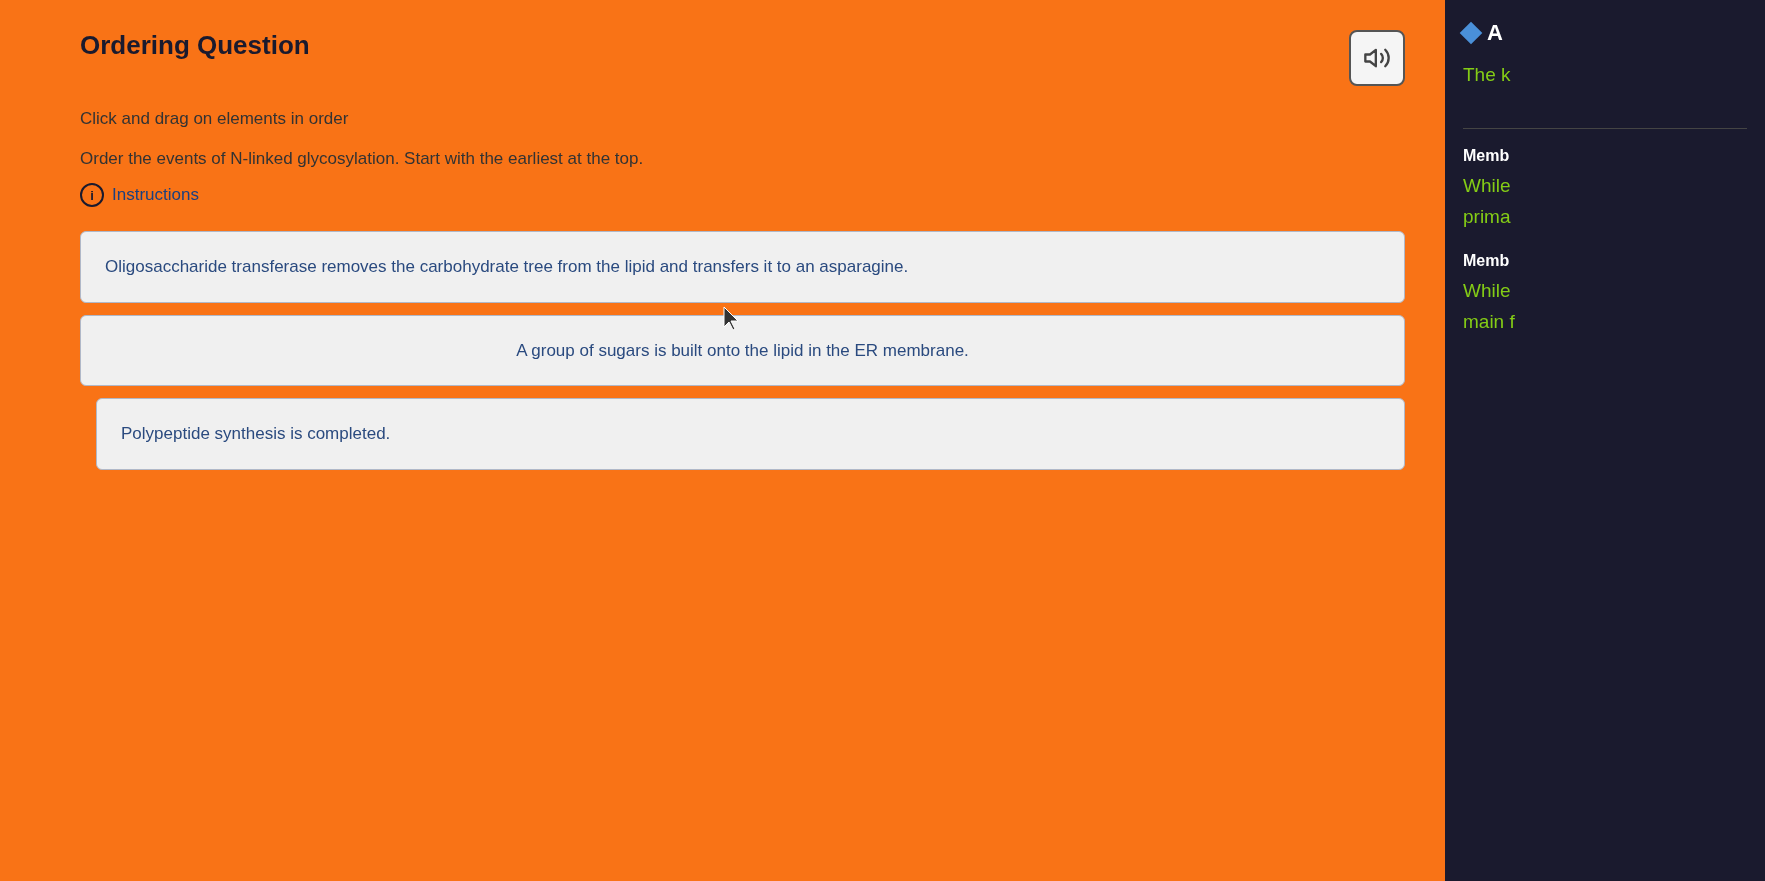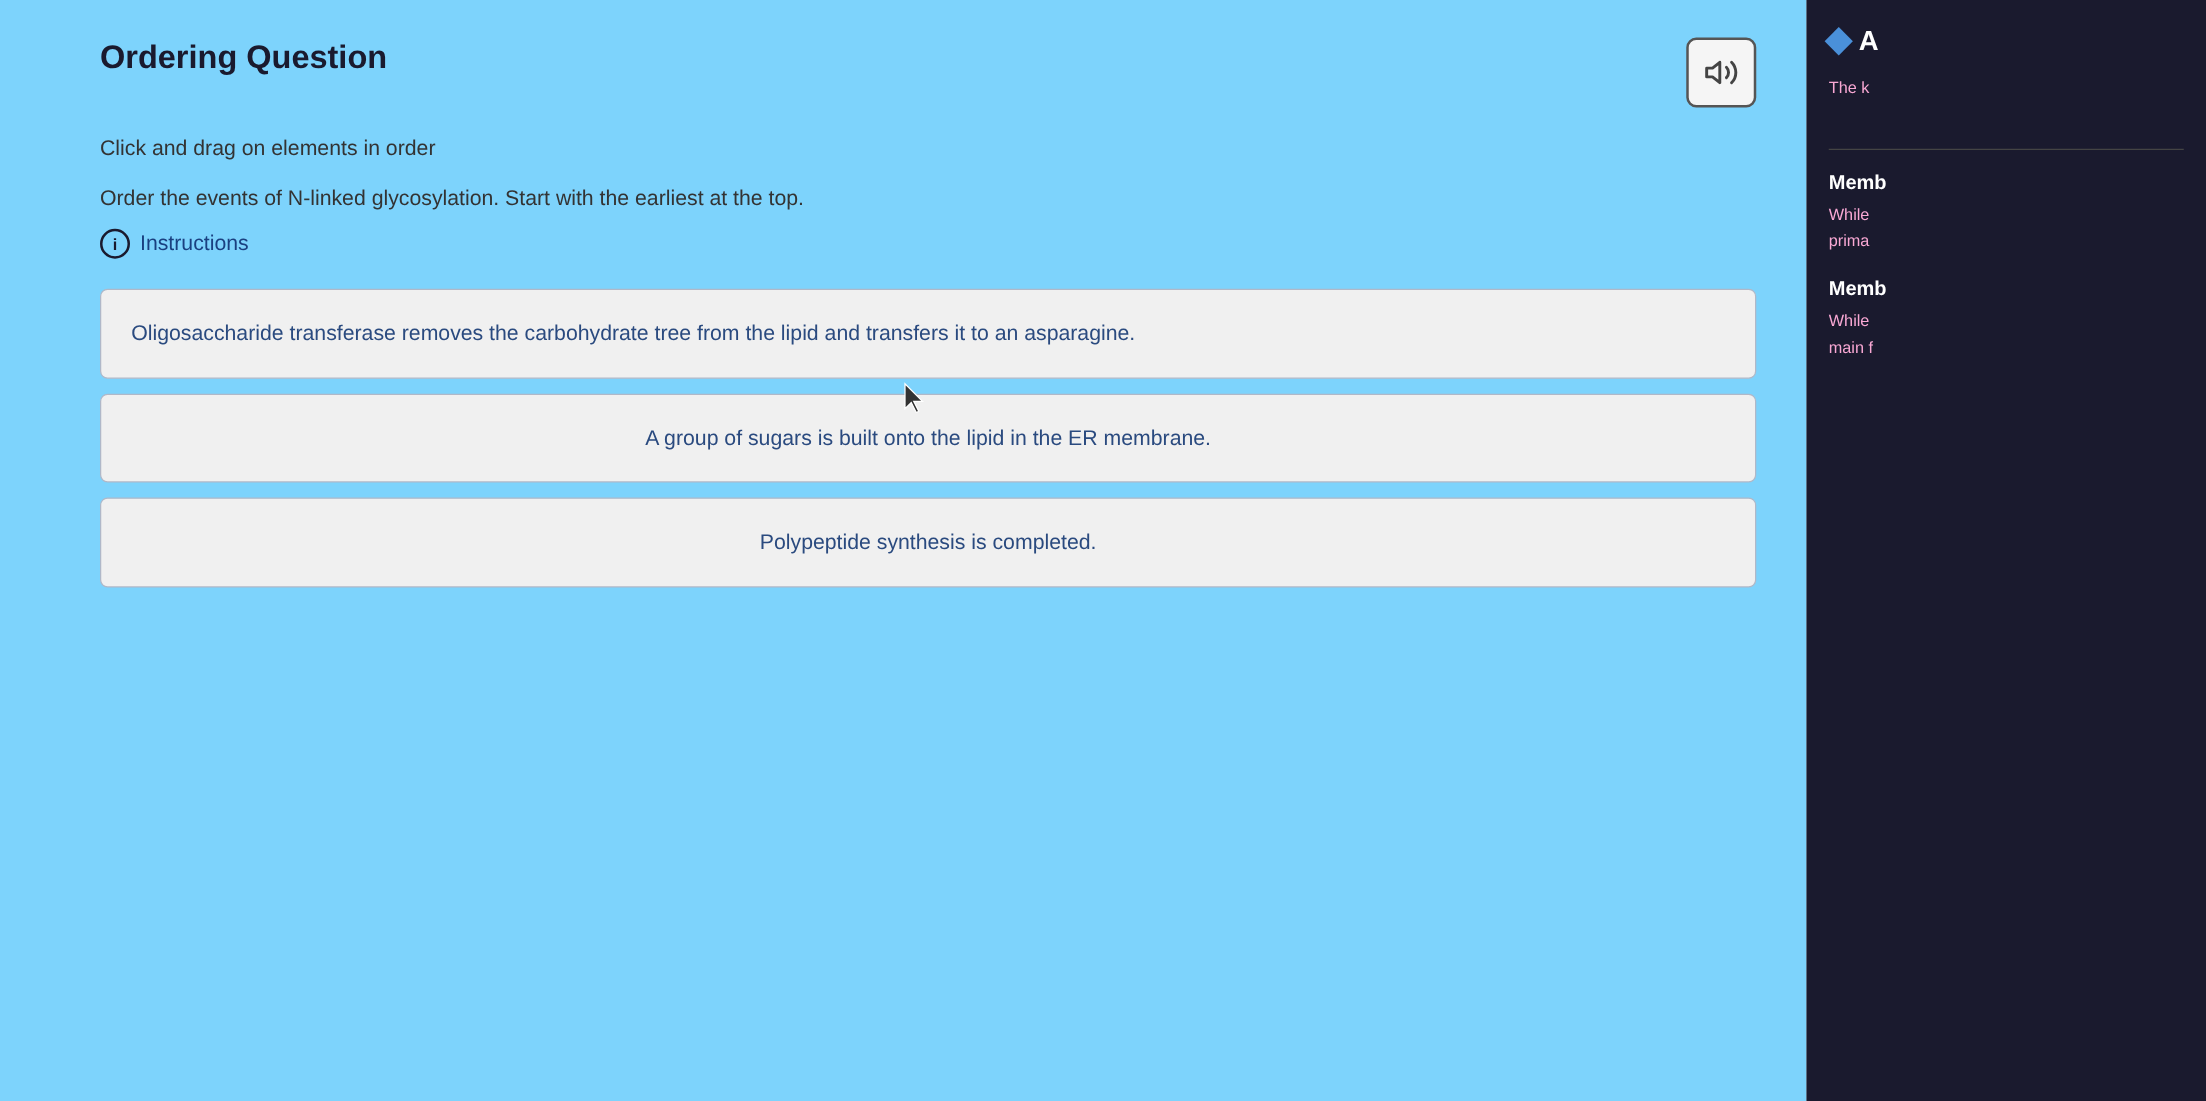--- a/index.html
+++ b/index.html
@@ -9,21 +9,21 @@
       background: #f0f0f0;
       display: flex;
       width: 1765px;
       min-height: 881px;
       overflow: hidden;
     }
 
     
     .main-content {
       flex: 1;
-      background: #7dd3fc;
+      background: #f97316;
       padding: 30px 40px 30px 80px;
       position: relative;
       min-width: 0;
     }
 
     
     .right-sidebar {
       width: 320px;
       background: #1a1a2e;
       color: #fff;
@@ -158,22 +158,22 @@
       margin-bottom: 14px;
     }
 
     .sidebar-title-letter {
       font-size: 22px;
       font-weight: bold;
       color: #fff;
     }
 
     .sidebar-body-text {
-      font-size: 13px;
-      color: #f9a8d4;
+      font-size: 19px;
+      color: #84cc16;
       line-height: 1.6;
     }
 
     .sidebar-bold-label {
       font-size: 16px;
       font-weight: bold;
       color: #fff;
       margin-bottom: 6px;
     }
 
@@ -212,21 +212,21 @@
     <span class="instructions-label">Instructions</span>
   </div>
 
   <div>
     <div class="drag-item" draggable="true">
       <span>Oligosaccharide transferase removes the carbohydrate tree from the lipid and transfers it to an asparagine.</span>
     </div>
     <div class="drag-item" draggable="true" style="justify-content: center; text-align: center;">
       <span>A group of sugars is built onto the lipid in the ER membrane.</span>
     </div>
-    <div class="drag-item" draggable="true" style="justify-content: center; text-align: center;">
+    <div class="drag-item" draggable="true" style="justify-content: flex-start; text-align: center; margin-left: 16px;">
       <span>Polypeptide synthesis is completed.</span>
     </div>
   </div>
 
   <div class="cursor-indicator">
     <svg width="24" height="28" viewBox="0 0 24 28" fill="none">
       <path d="M4 2 L4 22 L9 17 L13 25 L15 24 L11 16 L18 16 Z" fill="#333" stroke="#fff" stroke-width="1"></path>
     </svg>
   </div>
 

